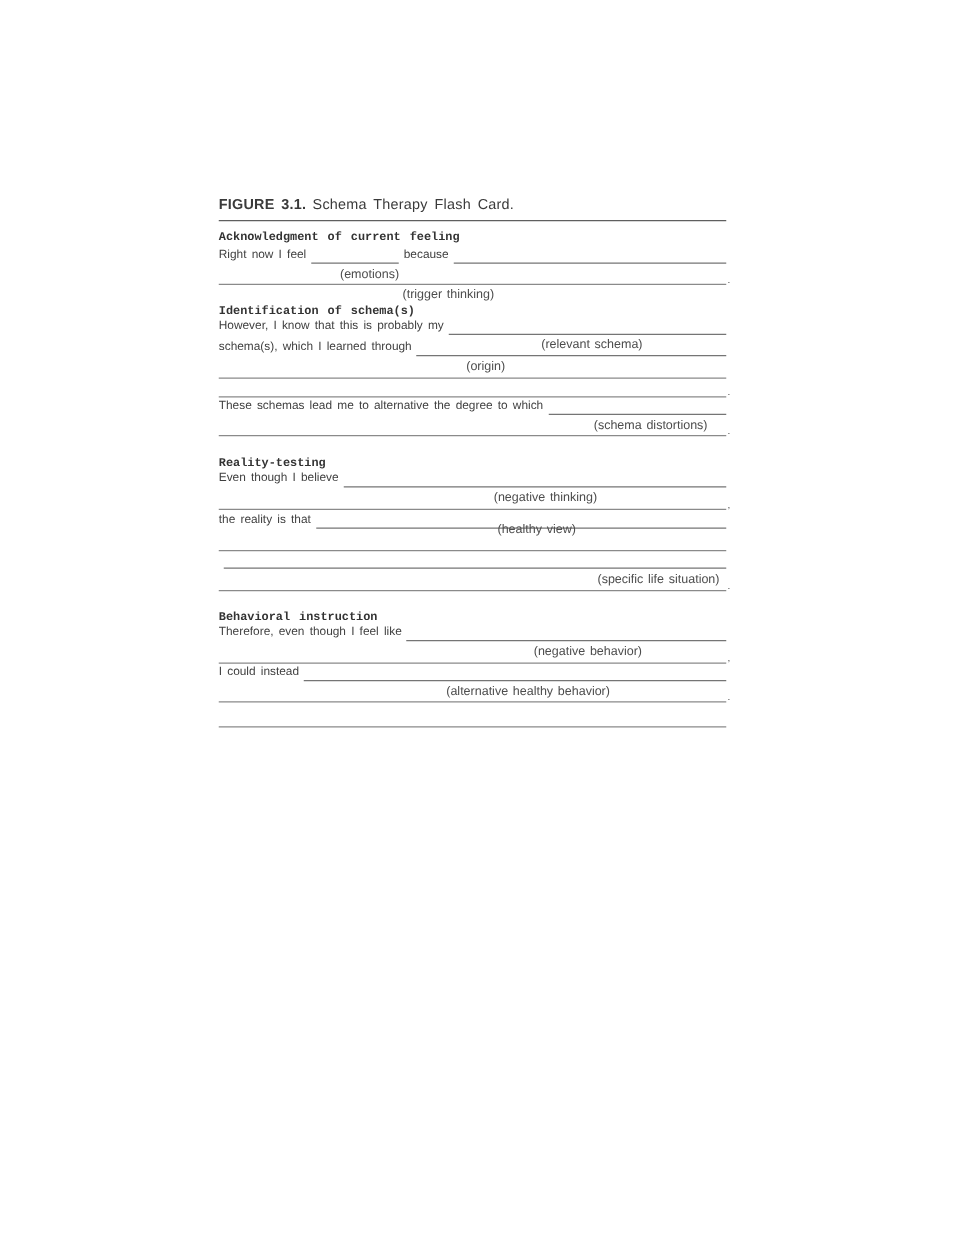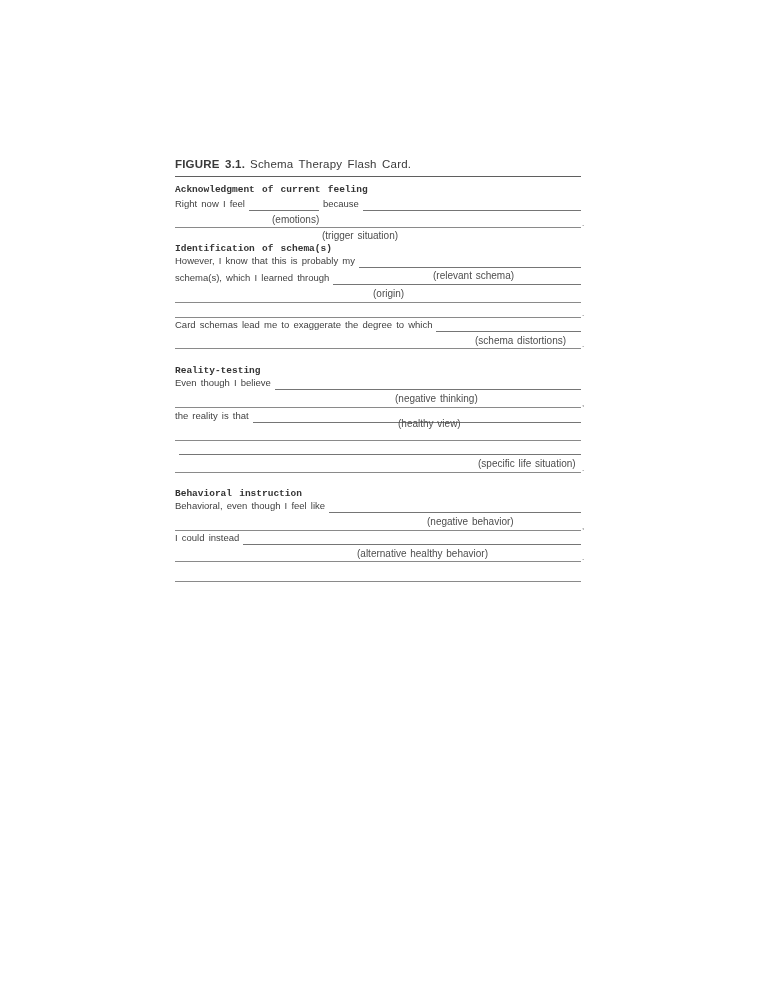--- a/index.html
+++ b/index.html
@@ -77,21 +77,21 @@
       <span class="lead">Right now I feel</span>
       <span class="blank w70"></span>
       <span class="lead">because</span>
       <span class="blank grow"></span>
     </div>
     <div class="cap" style="top:56px;left:97px">(emotions)</div>
 
     <div class="hline" style="top:69px">
       <span class="tail">.</span>
     </div>
-    <div class="cap" style="top:72px;left:147px">(trigger situation)</div>
+    <div class="cap" style="top:72px;left:147px">(trigger thinking)</div>
 
     <div class="sechead" style="top:85px">Identification of schema(s)</div>
 
     <div class="frow" style="top:97px">
       <span class="lead">However, I know that this is probably my</span>
       <span class="blank grow"></span>
     </div>
     <div class="cap" style="top:112px;left:258px">(relevant schema)</div>
 
     <div class="frow" style="top:114px">
@@ -99,21 +99,21 @@
       <span class="blank grow"></span>
     </div>
     <div class="cap" style="top:130px;left:198px">(origin)</div>
 
     <div class="hline" style="top:144px"></div>
     <div class="hline" style="top:159px">
       <span class="tail">.</span>
     </div>
 
     <div class="frow" style="top:161px">
-      <span class="lead">Card schemas lead me to exaggerate the degree to which</span>
+      <span class="lead">These schemas lead me to alternative the degree to which</span>
       <span class="blank grow"></span>
     </div>
     <div class="cap" style="top:177px;left:300px">(schema distortions)</div>
 
     <div class="hline" style="top:190px">
       <span class="tail">.</span>
     </div>
 
     <div class="sechead" style="top:207px">Reality-testing</div>
 
@@ -140,21 +140,21 @@
     </div>
     <div class="cap" style="top:300px;left:303px">(specific life situation)</div>
 
     <div class="hline" style="top:314px">
       <span class="tail">.</span>
     </div>
 
     <div class="sechead" style="top:330px">Behavioral instruction</div>
 
     <div class="frow" style="top:342px">
-      <span class="lead">Behavioral, even though I feel like</span>
+      <span class="lead">Therefore, even though I feel like</span>
       <span class="blank grow"></span>
     </div>
     <div class="cap" style="top:358px;left:252px">(negative behavior)</div>
 
     <div class="hline" style="top:372px">
       <span class="tail">,</span>
     </div>
 
     <div class="frow" style="top:374px">
       <span class="lead">I could instead</span>

